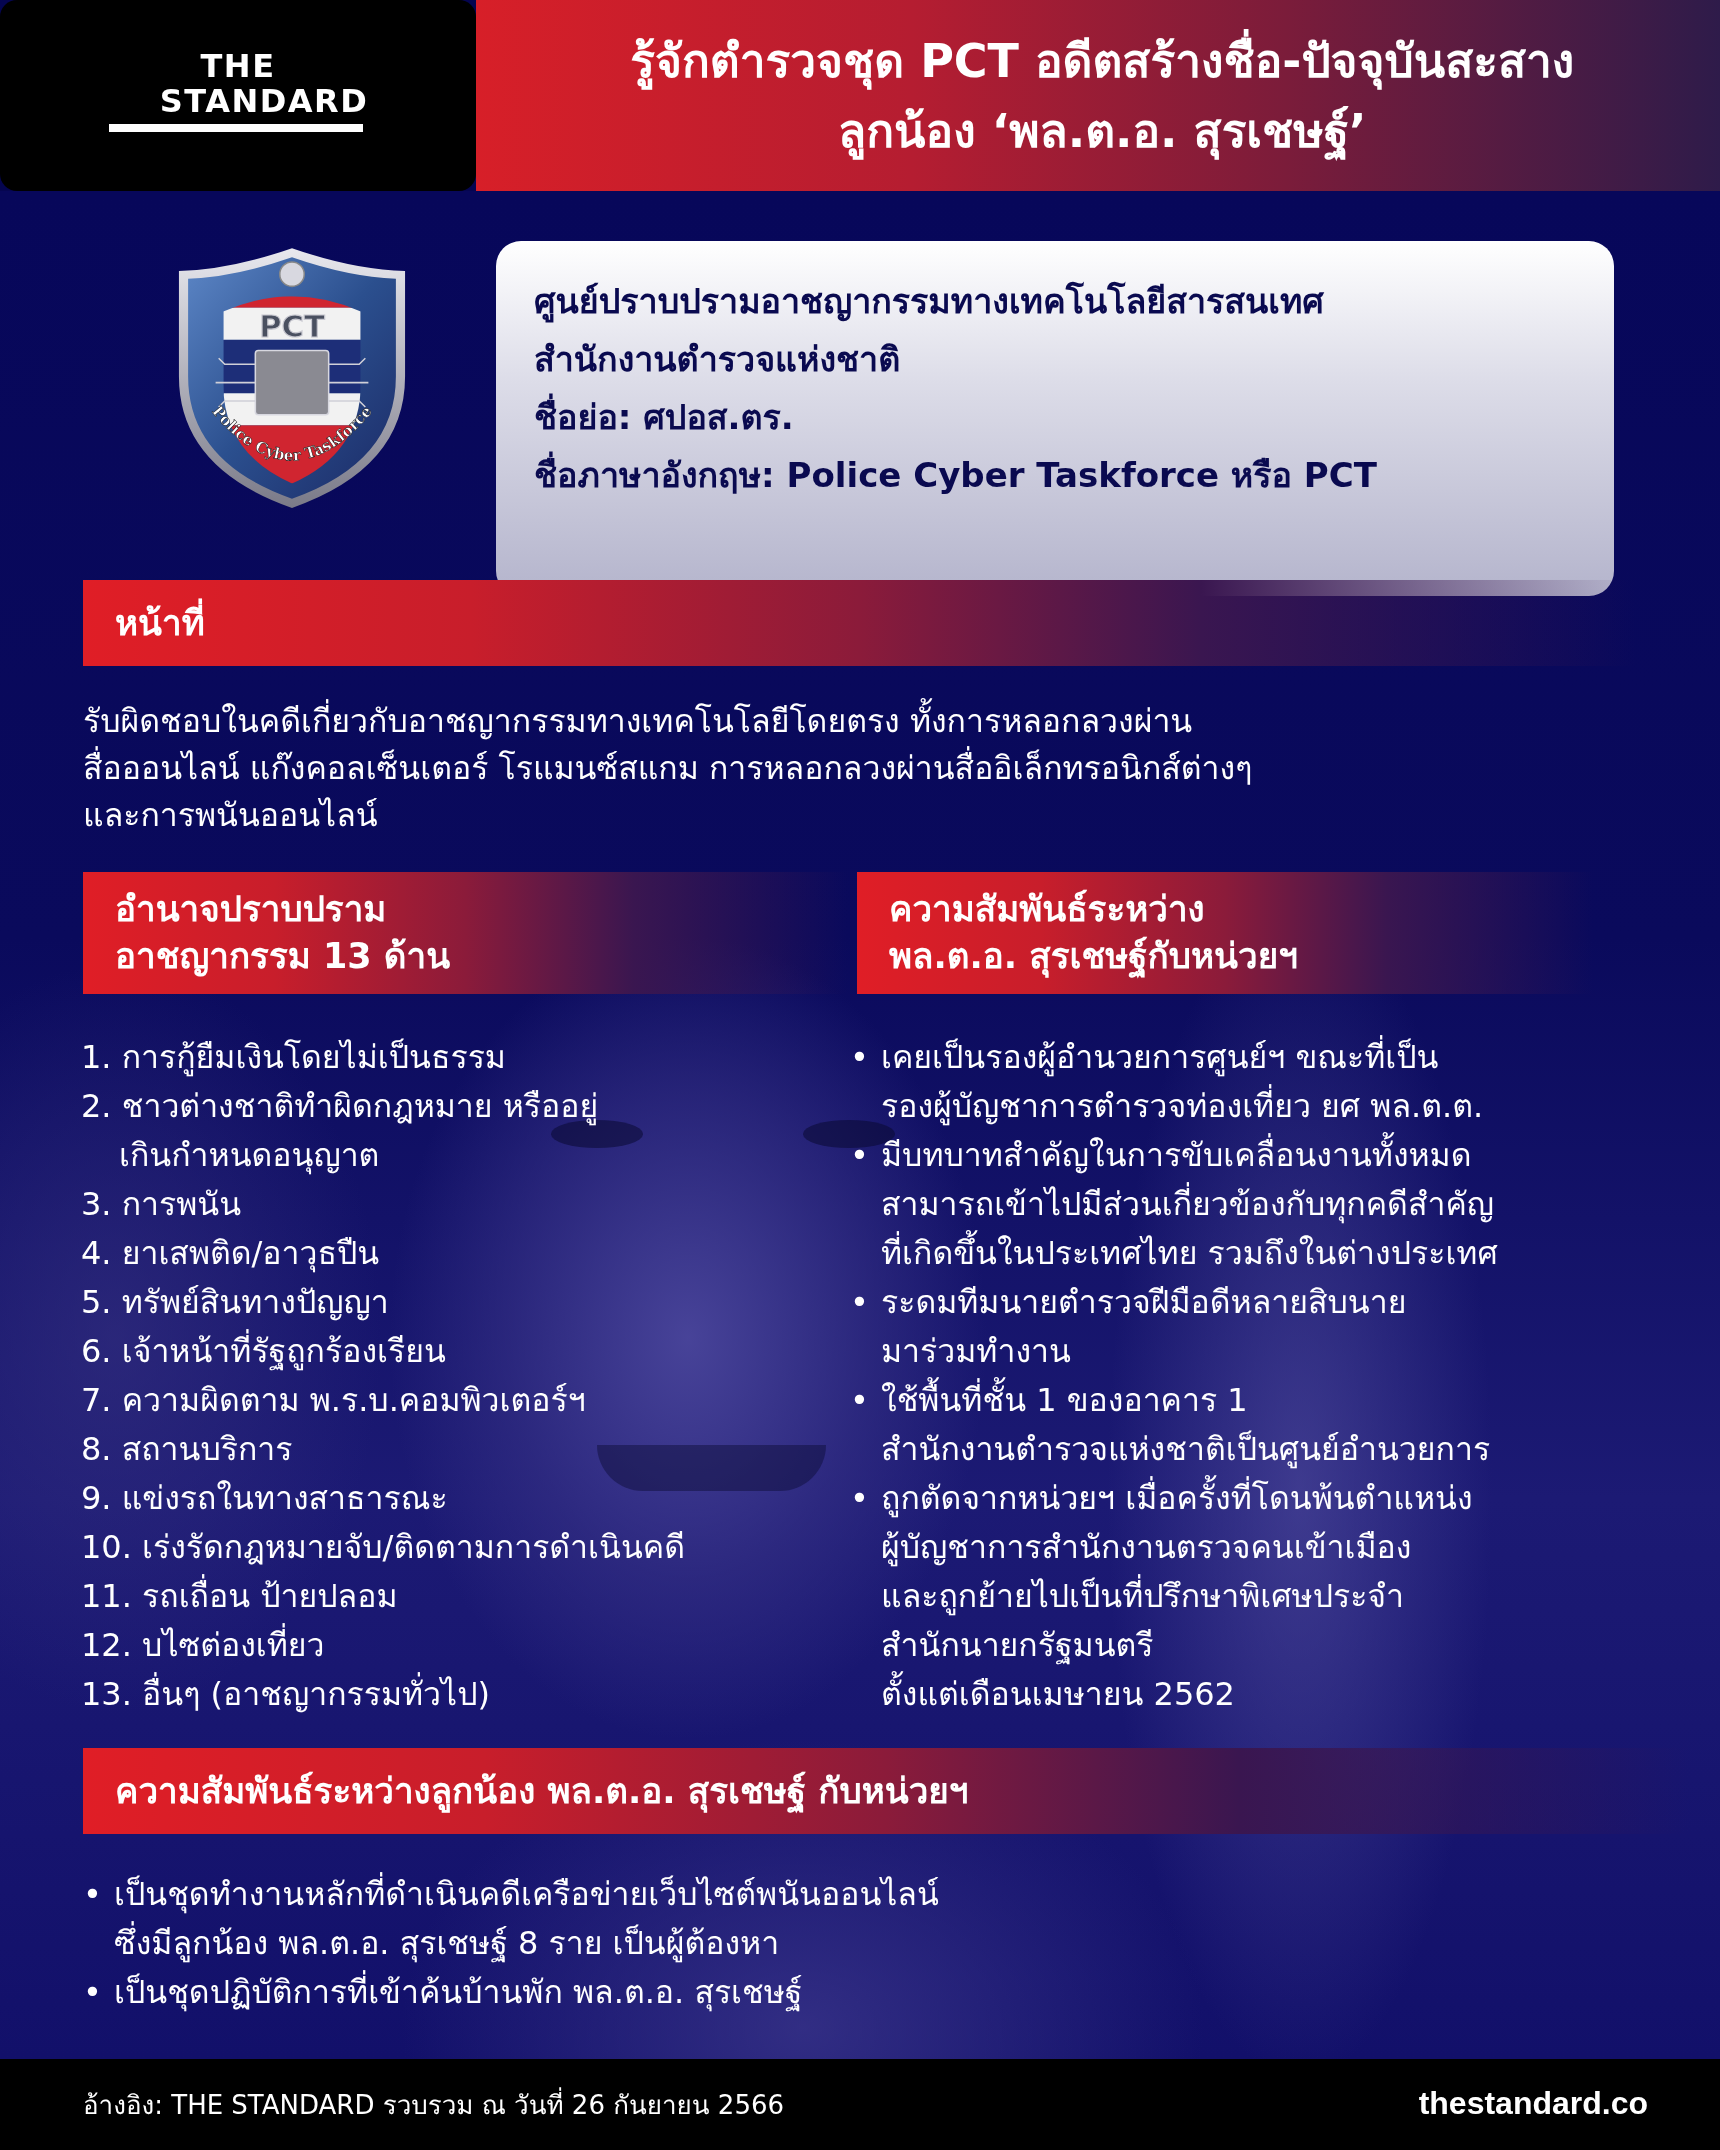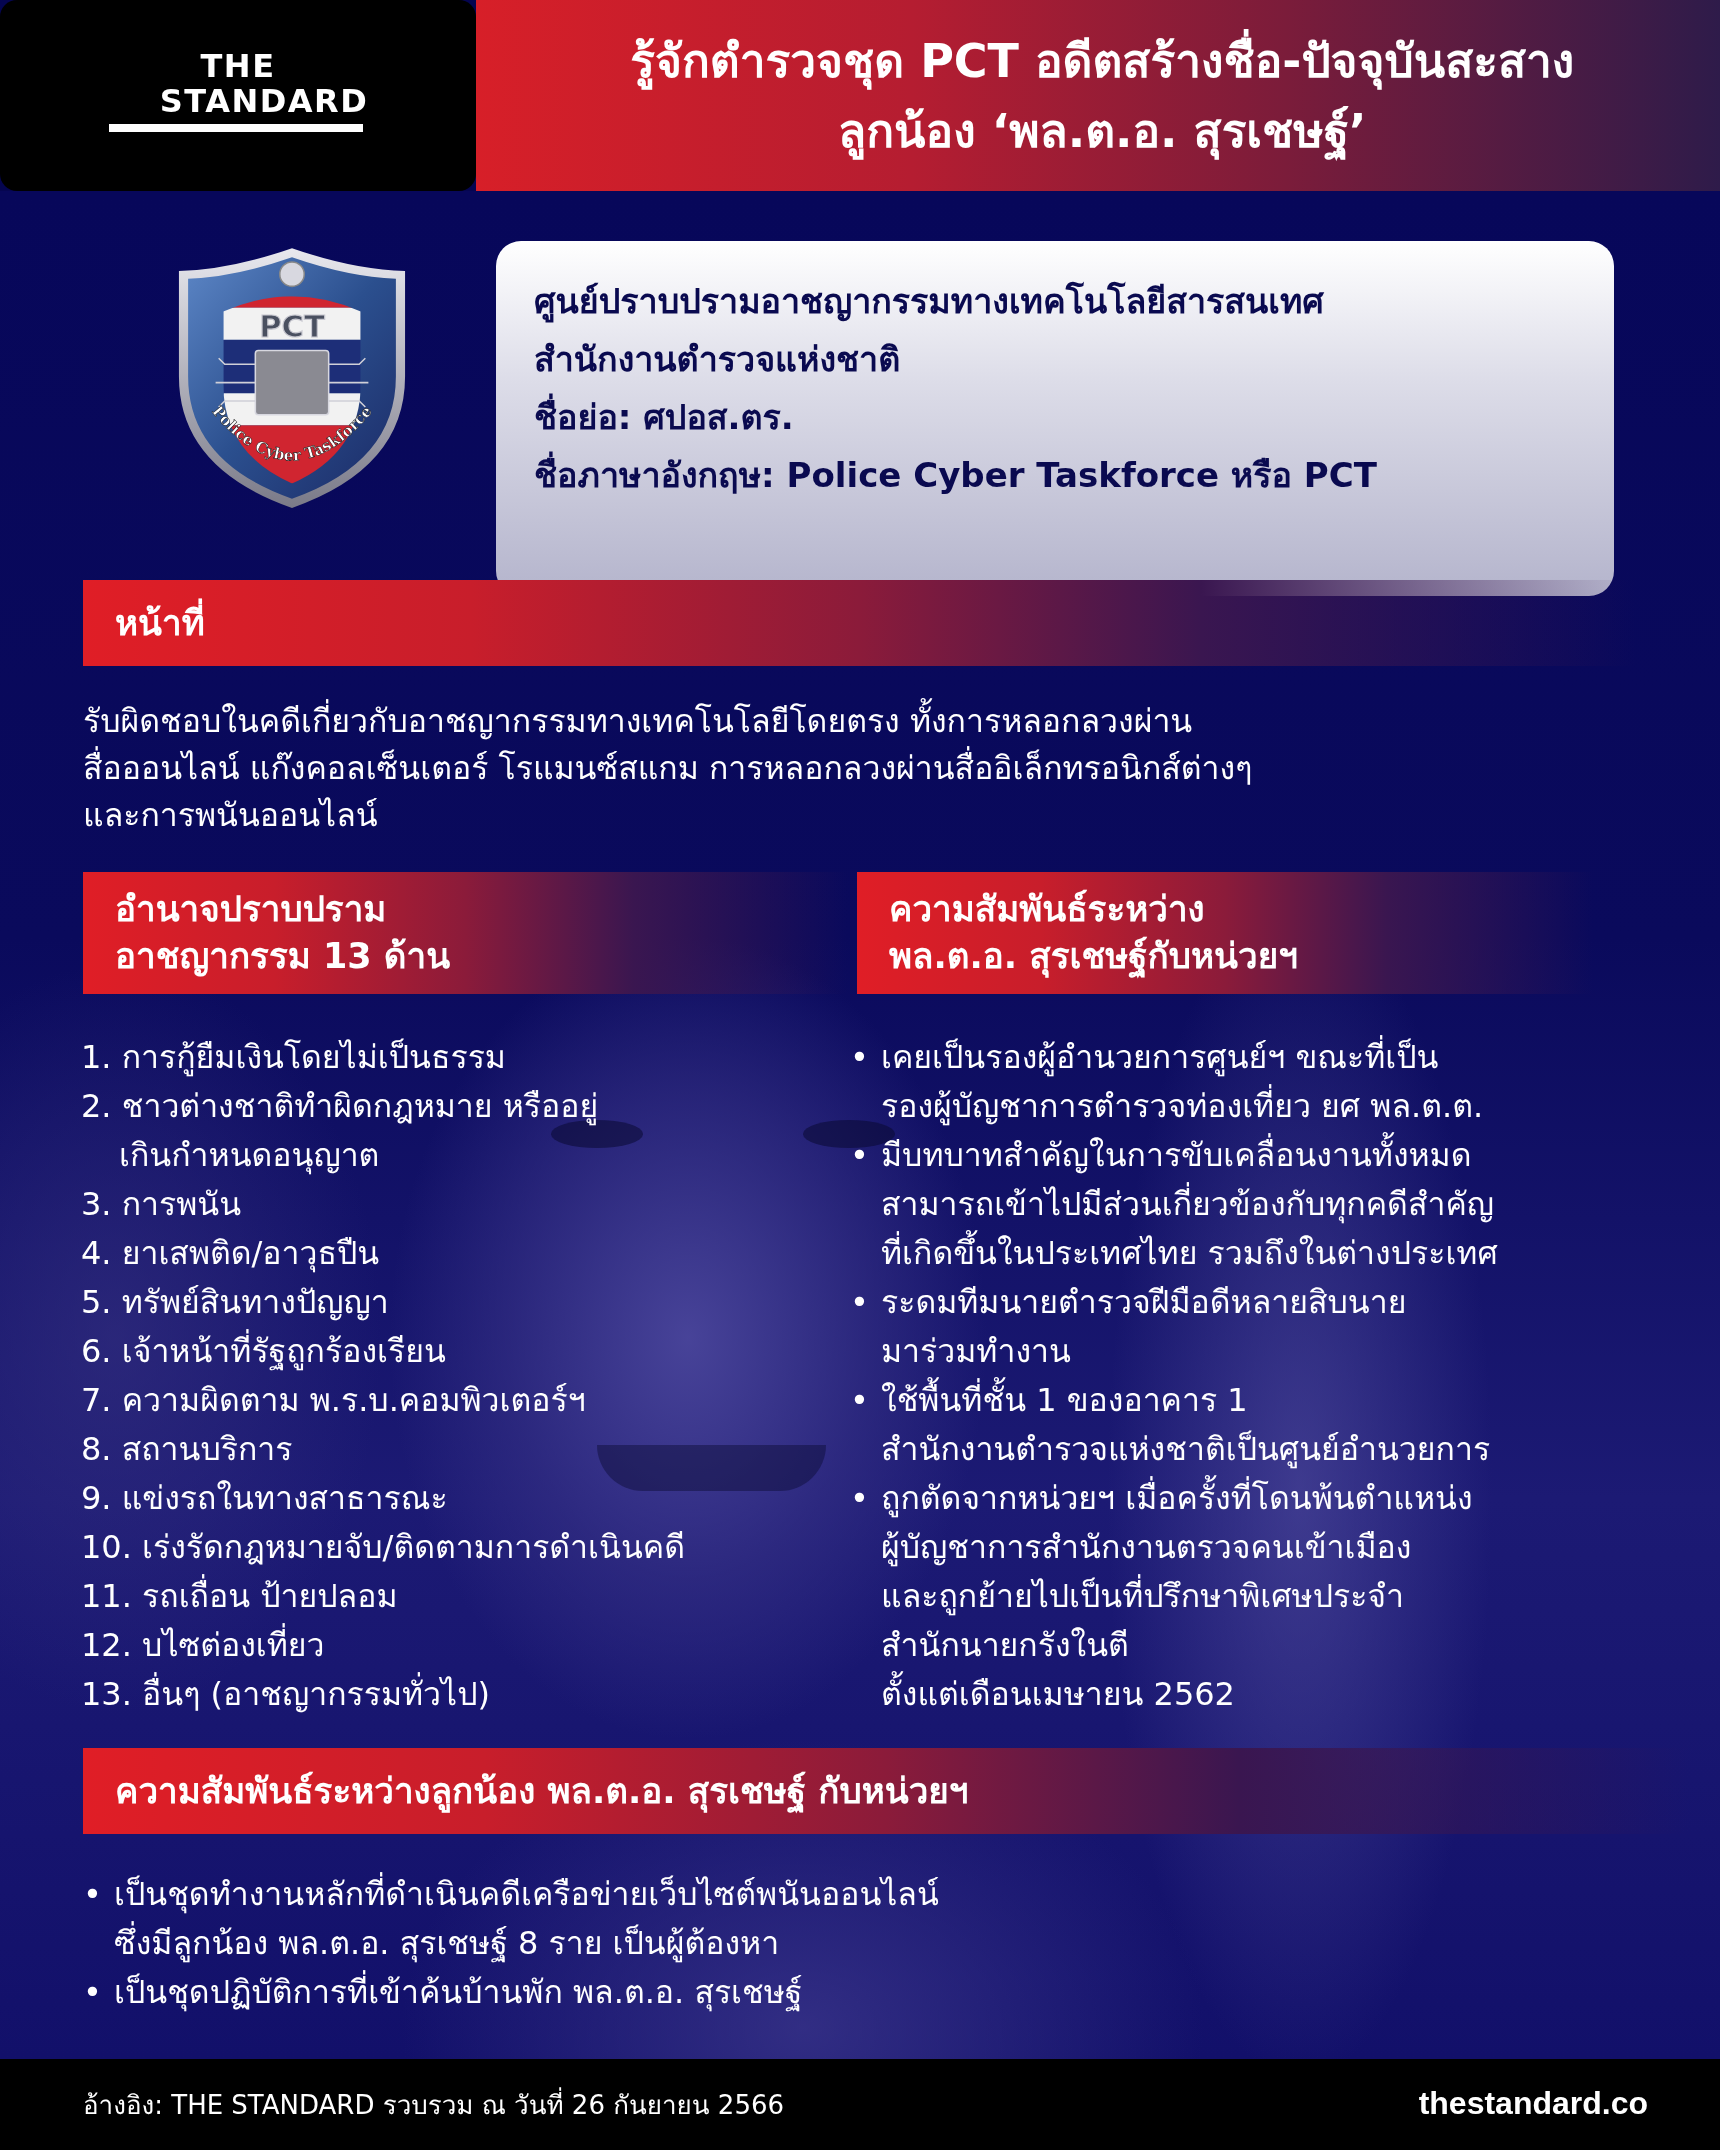--- a/index.html
+++ b/index.html
@@ -207,21 +207,21 @@
   <li>
     <span class="dot">•</span>
     <span class="ln">ใช้พื้นที่ชั้น 1 ของอาคาร 1</span>
     <span class="ln">สำนักงานตำรวจแห่งชาติเป็นศูนย์อำนวยการ</span>
   </li>
   <li>
     <span class="dot">•</span>
     <span class="ln">ถูกตัดจากหน่วยฯ เมื่อครั้งที่โดนพ้นตำแหน่ง</span>
     <span class="ln">ผู้บัญชาการสำนักงานตรวจคนเข้าเมือง</span>
     <span class="ln">และถูกย้ายไปเป็นที่ปรึกษาพิเศษประจำ</span>
-    <span class="ln">สำนักนายกรังในตี</span>
+    <span class="ln">สำนักนายกรัฐมนตรี</span>
     <span class="ln">ตั้งแต่เดือนเมษายน 2562</span>
   </li>
 </ul>
 
 <div class="hbar bar-subordinates">
   <div class="hbar-text">ความสัมพันธ์ระหว่างลูกน้อง พล.ต.อ. สุรเชษฐ์ กับหน่วยฯ</div>
 </div>
 <ul class="bullets sub-list">
   <li>
     <span class="dot">•</span>

